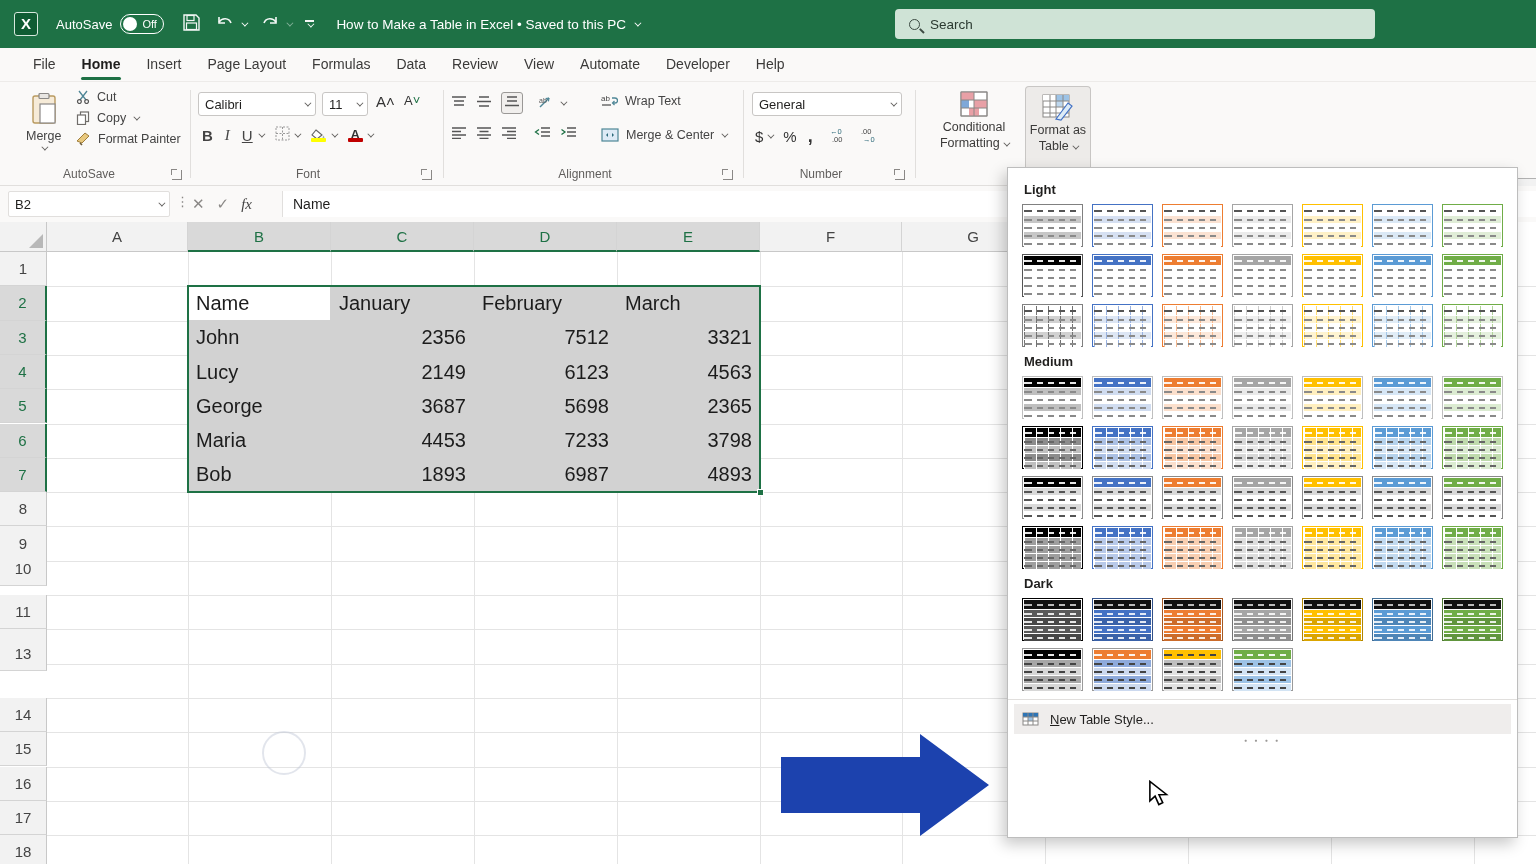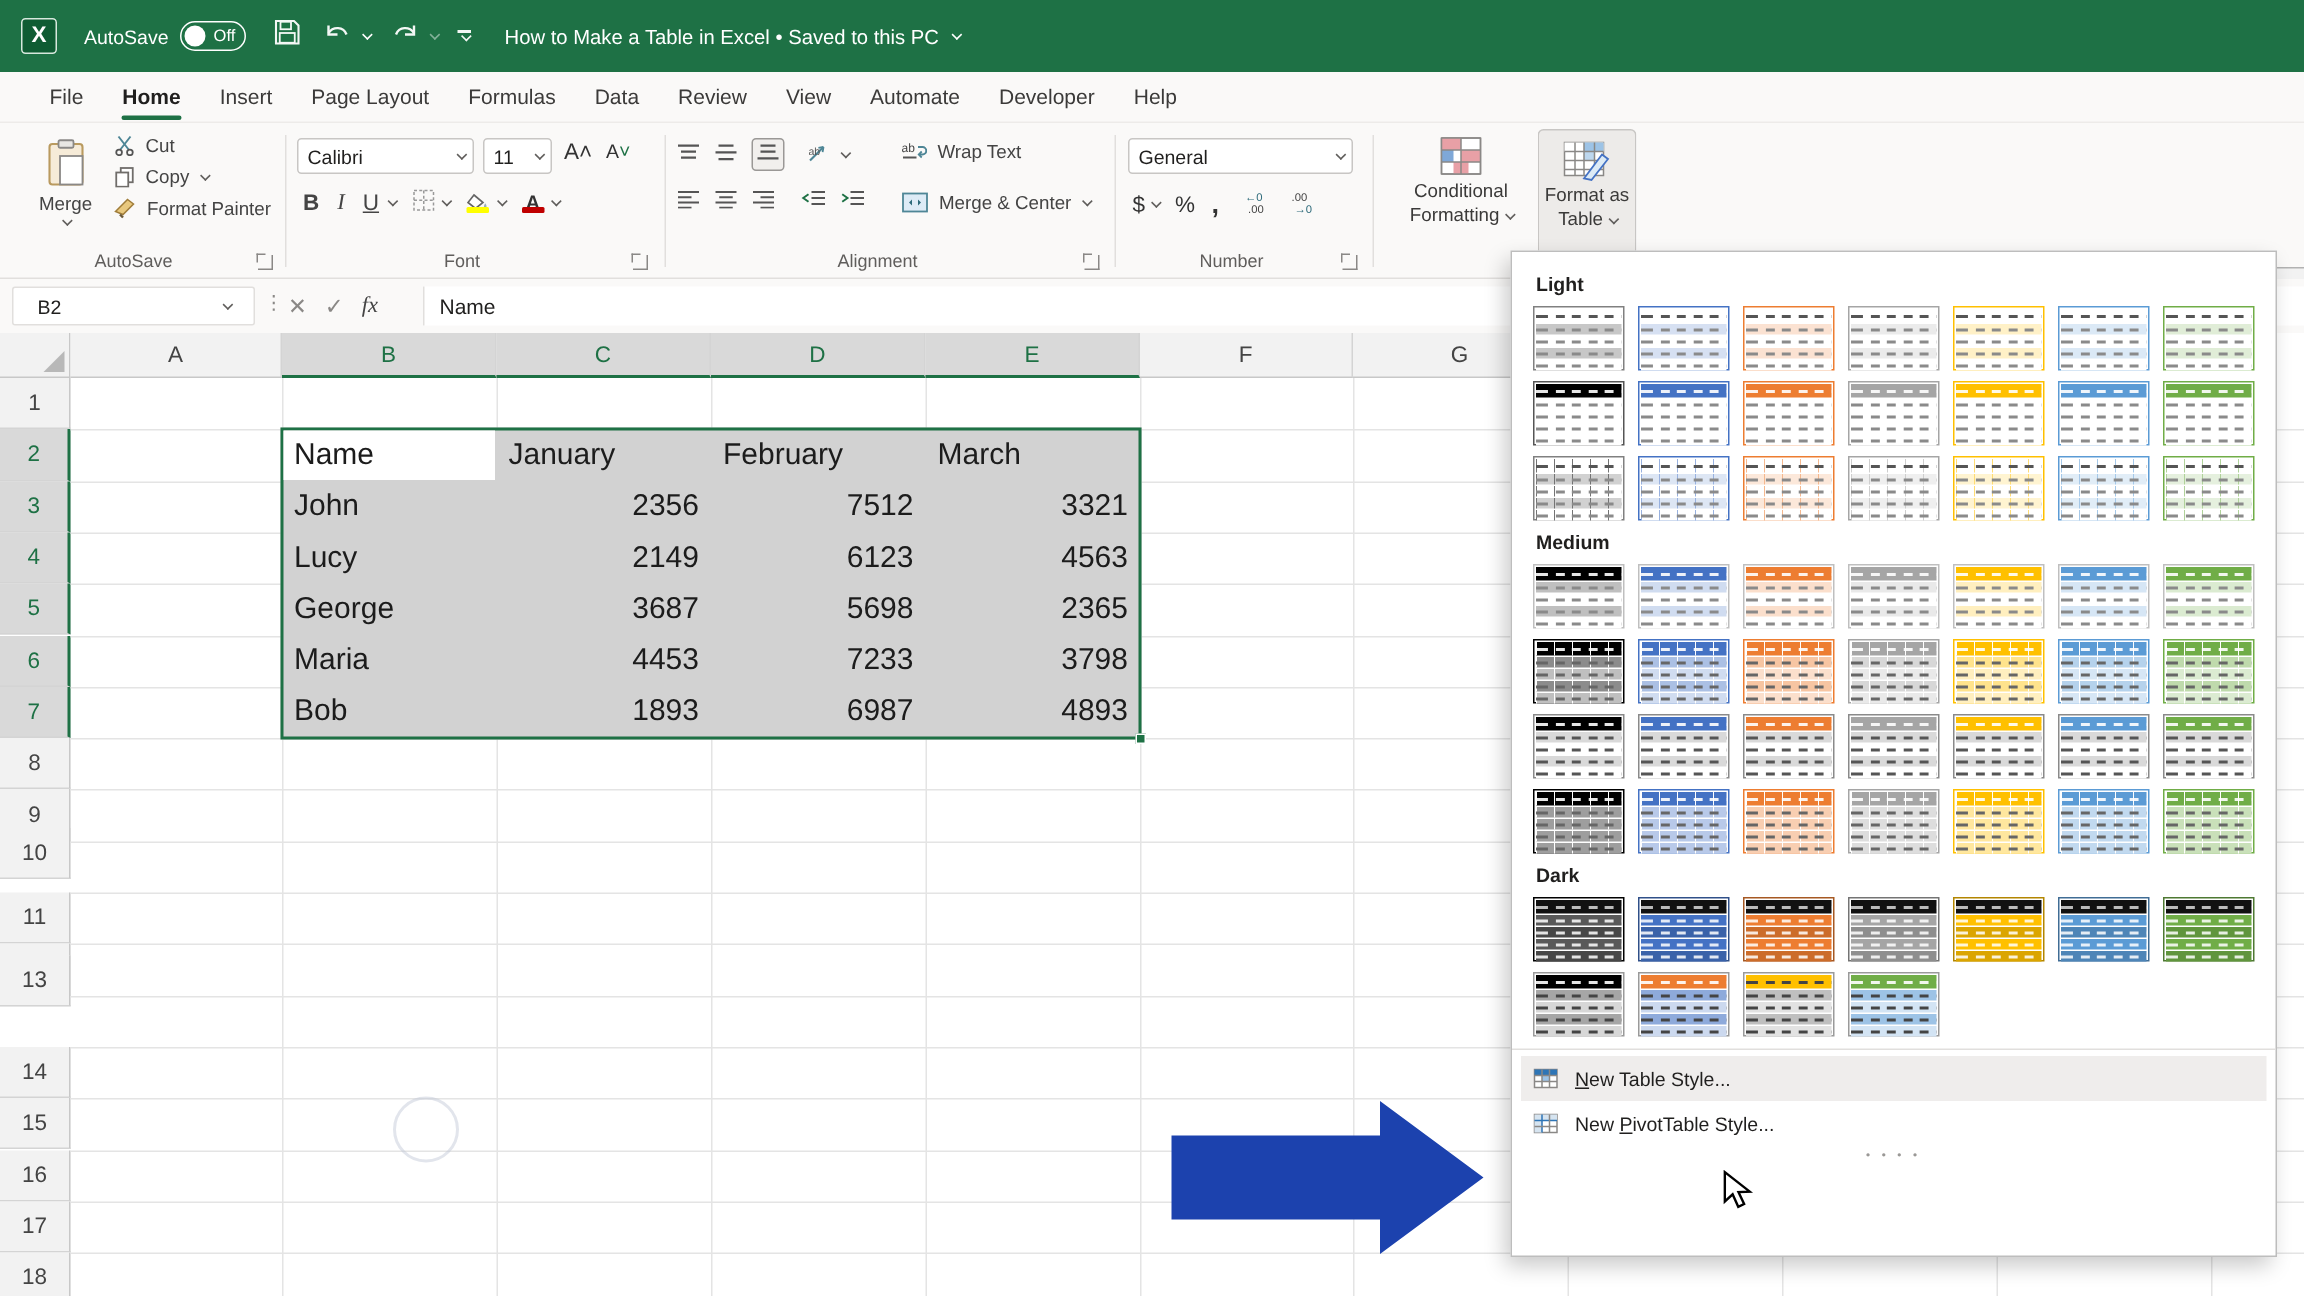--- a/index.html
+++ b/index.html
@@ -53,21 +53,21 @@
   .alicon { display:inline-block; }
   .boxed { border:1px solid #9a9896; border-radius:3px; background:#f1efed; padding:2px; }
   .cfbtn { display:flex; flex-direction:column; align-items:center; gap:2px; font-size:12.5px; color:#3b3a39; text-align:center; line-height:1.25; }
   .fat-btn { background:#EDEBE9; border:1px solid #C8C6C4; border-bottom:none; border-radius:4px 4px 0 0; }
   
   .cs-gallery { position:absolute; left:1072px; top:96px; display:grid; grid-template-columns:repeat(5,106px); grid-auto-rows:26px; gap:3px 3px; }
   .cs-item { font-size:12.5px; display:flex; align-items:center; padding-left:7px; border:1px solid transparent; white-space:nowrap; overflow:hidden; }
 
   
   .fbar { position:absolute; left:0; top:186px; width:1536px; height:36px; background:#FAF9F8; display:flex; align-items:center; }
-  .namebox { position:absolute; left:8px; top:5px; width:162px; height:26px; background:#fff; border:1px solid #E1DFDD; border-radius:2px; display:flex; align-items:center; justify-content:space-between; padding:0 16px; font-size:13px; color:#201f1e; }
+  .namebox { position:absolute; left:8px; top:5px; width:162px; height:26px; background:#fff; border:1px solid #E1DFDD; border-radius:2px; display:flex; align-items:center; justify-content:space-between; padding:0 6px; font-size:13px; color:#201f1e; }
   .fdots { position:absolute; left:176px; top:8px; color:#8a8886; font-size:13px; letter-spacing:0; }
   .fbtns { position:absolute; left:192px; top:5px; display:flex; align-items:center; gap:12px; height:26px; color:#8a8886; font-size:15px; }
   .fx { font-style:italic; font-family:"Liberation Serif",serif; color:#444; font-size:15px; }
   .finput { position:absolute; left:282px; top:5px; right:0; height:26px; background:#fff; border-left:1px solid #E1DFDD; display:flex; align-items:center; padding-left:10px; font-size:14px; color:#201f1e; }
 
   
   .sheet { position:absolute; left:0; top:222px; width:1536px; height:642px; background:#fff; }
   .colhdr { position:absolute; top:0; height:30px; background:#F2F2F2; border-right:1px solid #D4D4D4; border-bottom:1px solid #C8C8C8; text-align:center; line-height:29px; font-size:15px; color:#444; }
   .colhdr.sel { background:#D9D9D9; color:#1E7145; border-bottom:2px solid #1E7145; }
   .rowhdr { position:absolute; left:0; width:47px; background:#F2F2F2; border-bottom:1px solid #D4D4D4; border-right:1px solid #C8C8C8; text-align:center; font-size:15px; color:#444; display:flex; align-items:center; justify-content:center; }
@@ -134,20 +134,24 @@
       </span>
         <span class="chev small dim" style="margin-left:-8px"></span>
       <span class="icon" style="display:inline-flex;flex-direction:column;align-items:center;gap:1px">
         <span style="width:9px;height:1.6px;background:#fff"></span>
           <span class="chev small"></span>
       </span>
     </div>
     <div class="doc-title">
       <span>How to Make a Table in Excel  •  Saved to this PC</span>
         <span class="chev small"></span>
+    </div>
+    <div class="searchbox">
+      <span class="mag"></span>
+      <span>Search</span>
     </div>
   </div>
 
   <div class="menubar" id="menubar">
       <div class="menutab">File</div>
       <div class="menutab active">Home</div>
       <div class="menutab">Insert</div>
       <div class="menutab">Page Layout</div>
       <div class="menutab">Formulas</div>
       <div class="menutab">Data</div>
@@ -908,30 +912,20 @@
       <div class="tmenu-sep"></div>
       <div class="tmenu-item hover">
         <svg width="18" height="16" viewBox="0 0 18 16">
           <rect x="1" y="2" width="15" height="12" fill="#fff" stroke="#8a8886"></rect>
           <rect x="1" y="2" width="15" height="4" fill="#2E75B6"></rect>
           <rect x="6" y="6" width="5" height="4" fill="#9DC3E6"></rect>
           <path d="M1 6h15M1 10h15M6 2v12M11 2v12" stroke="#8a8886" fill="none"></path>
         </svg>
         <span><span class="u">N</span>ew Table Style...</span>
       </div>
-      <div class="tmenu-item">
-        <svg width="18" height="16" viewBox="0 0 18 16">
-          <rect x="1" y="2" width="15" height="12" fill="#fff" stroke="#8a8886"></rect>
-          <rect x="1" y="2" width="15" height="4" fill="#D6E4F0"></rect>
-          <rect x="1" y="6" width="5" height="8" fill="#D6E4F0"></rect>
-          <path d="M1 6h15M6 2v12" stroke="#2E75B6" fill="none"></path>
-          <path d="M1 10h15M11 2v12" stroke="#8a8886" fill="none"></path>
-        </svg>
-        <span>New <span class="u">P</span>ivotTable Style...</span>
-      </div>
       <div class="grip" style="font-size: 5px;">● ● ● ●</div>
     </div>
 
   <svg class="overlay" style="left:778px;top:733px" width="213" height="104" viewBox="0 0 213 104">
     <path id="arrowPath" d="M3 24 H142 V1 L211 52 L142 103 V80 H3 Z" fill="#1C42AE"></path>
   </svg>
 
   <svg class="overlay" style="left:1148px;top:780px;z-index:99" width="24" height="26" viewBox="0 0 16 18">
     <path d="M1 1 L1 14.5 L4.6 11.2 L7.2 17 L9.9 15.7 L7.3 10.2 L12.5 10 Z" fill="#fff" stroke="#000" stroke-width="1.1"></path>
   </svg>

